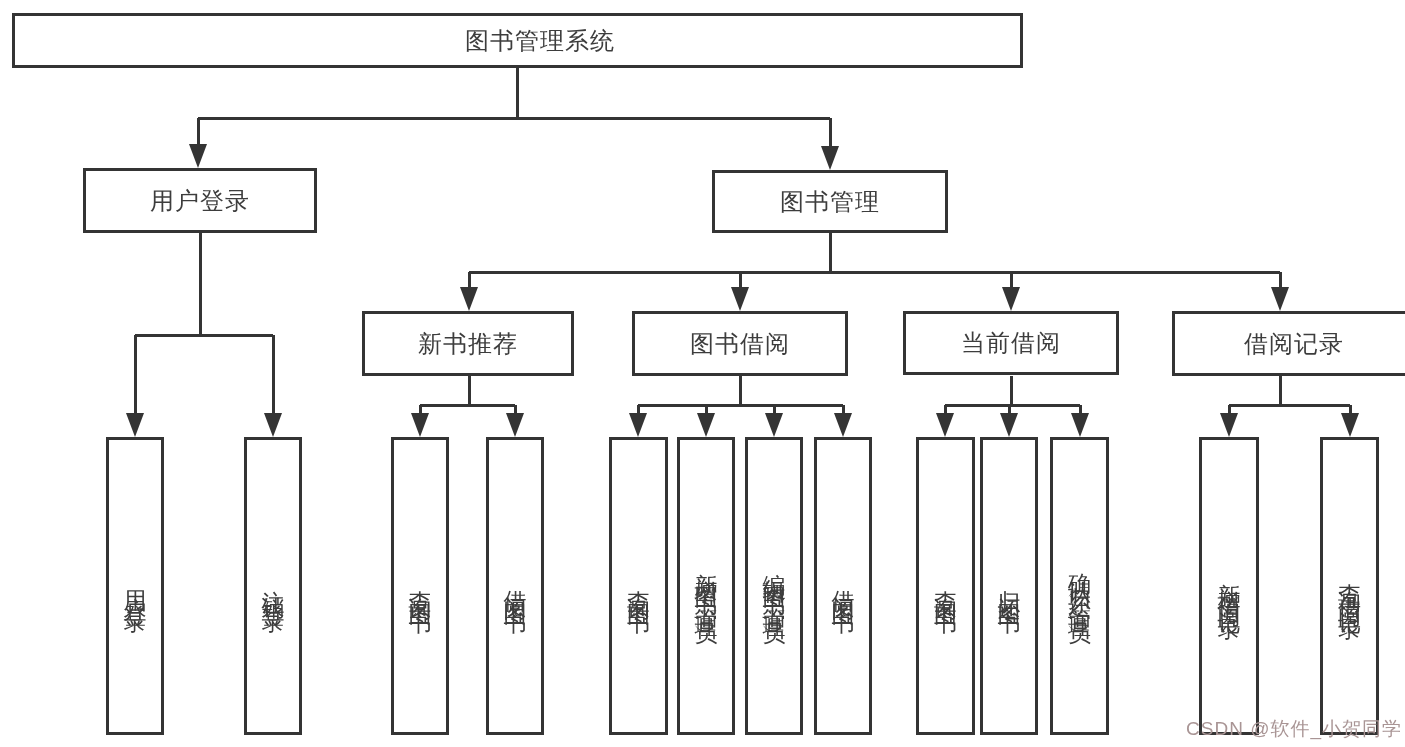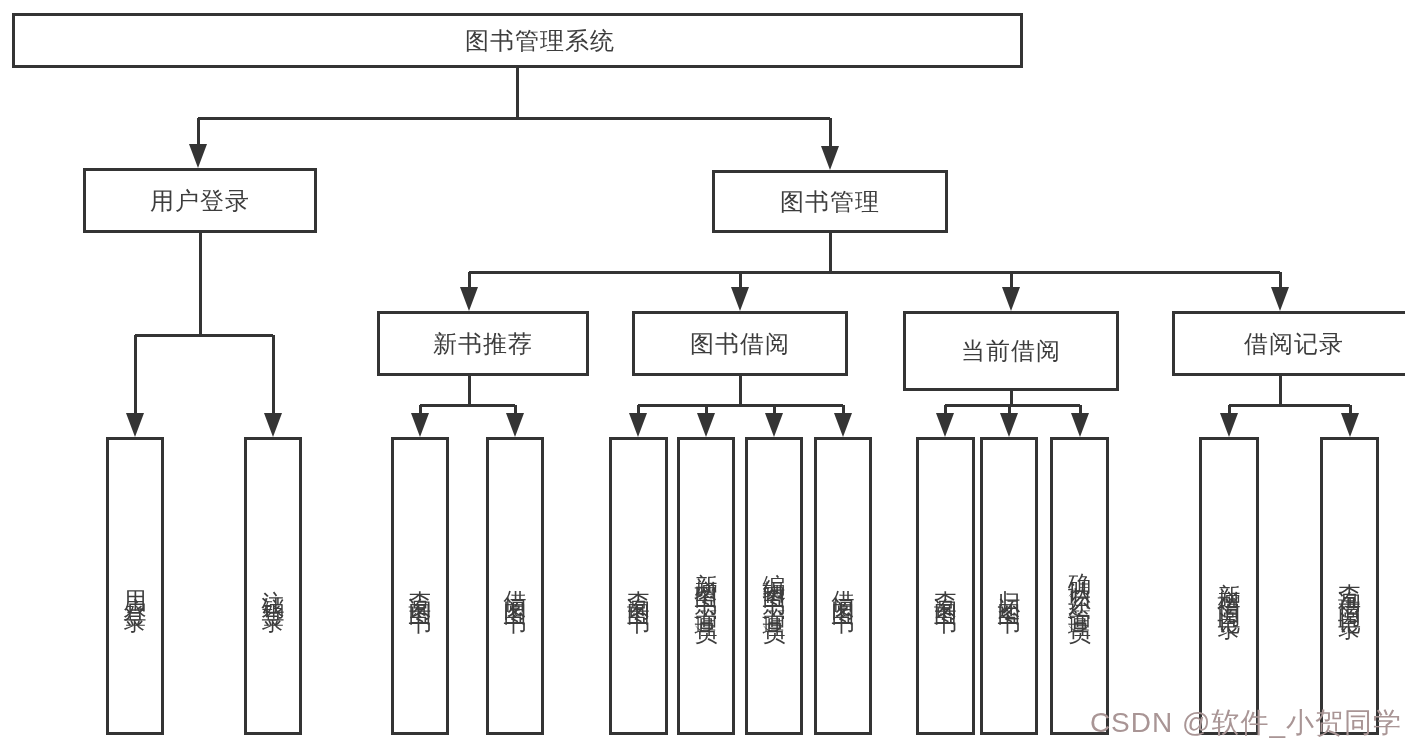--- a/index.html
+++ b/index.html
@@ -38,21 +38,21 @@
     text-orientation:mixed;
     font-size:23px;
     letter-spacing:7px;
     line-height:1;
     white-space:nowrap;
   }
   .watermark{
     position:absolute;
     right:3px;
     bottom:5px;
-    font-size:28px;
+    font-size:19px;
     letter-spacing:1px;
     color:var(--watermark);
     white-space:nowrap;
     z-index:5;
     text-align:right;
   }
 </style>
 </head>
 <body>
 
@@ -102,27 +102,27 @@
     <span class="label">图书管理系统</span>
   </div>
 
   <div class="node hbox" style="left:83px;top:168px;width:234px;height:65px;">
     <span class="label">用户登录</span>
   </div>
   <div class="node hbox" style="left:712px;top:170px;width:236px;height:63px;text-align:center;">
     <span class="label">图书管理</span>
   </div>
 
-  <div class="node hbox" style="left:362px;top:311px;width:212px;height:65px;margin-left:15px;">
+  <div class="node hbox" style="left:362px;top:311px;width:212px;height:65px;">
     <span class="label">新书推荐</span>
   </div>
   <div class="node hbox" style="left:632px;top:311px;width:216px;height:65px;text-align:center;">
     <span class="label">图书借阅</span>
   </div>
-  <div class="node hbox" style="left:903px;top:311px;width:216px;height:80px;">
+  <div class="node hbox" style="left:903px;top:311px;width:216px;height:64px;">
     <span class="label">当前借阅</span>
   </div>
   <div class="node hbox" style="left:1172px;top:311px;width:244px;height:65px;">
     <span class="label">借阅记录</span>
   </div>
 
   <div class="node vbox" style="left:106px;top:437px;width:58px;height:298px;">
     <span class="label">用户登录</span>
   </div>
   <div class="node vbox" style="left:244px;top:437px;width:58px;height:298px;">

